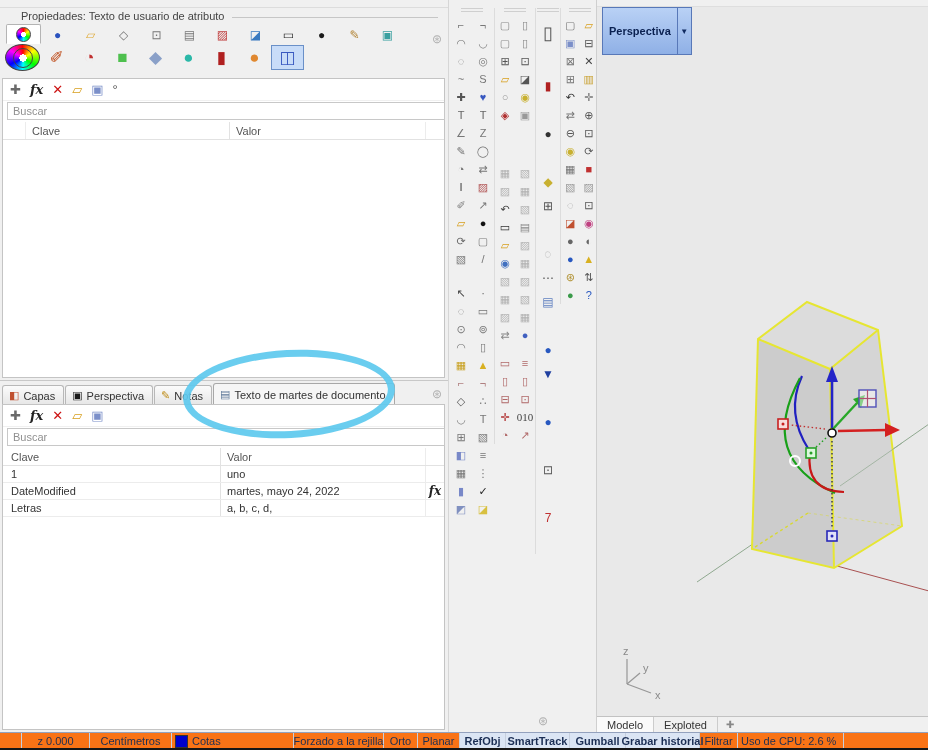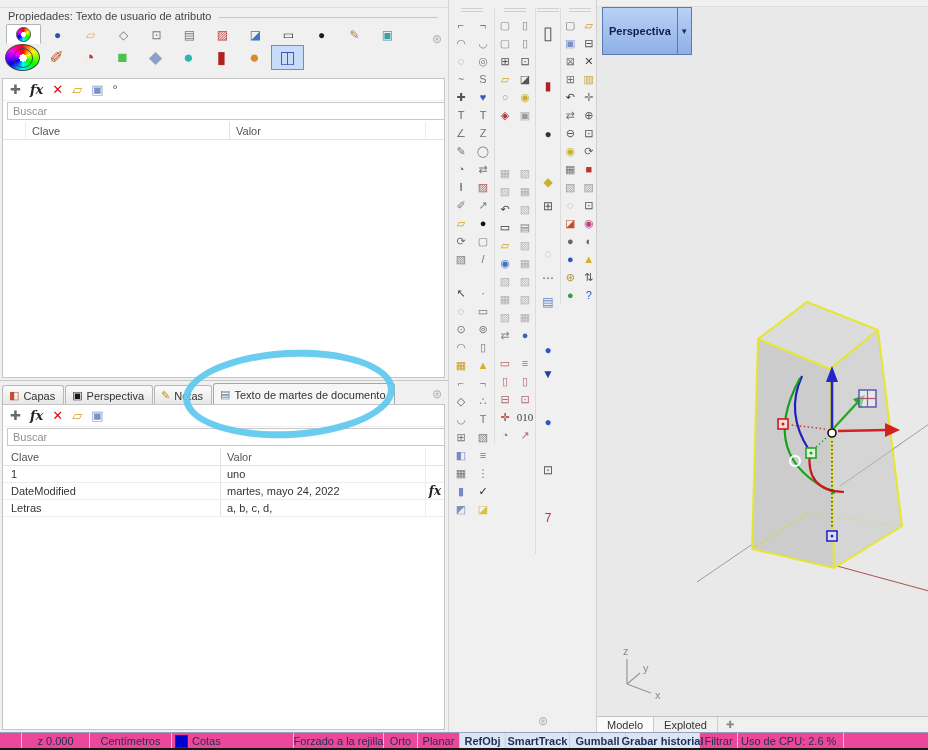--- a/index.html
+++ b/index.html
@@ -3,21 +3,21 @@
 <meta charset="utf-8">
 <style>
   html,body{margin:0;padding:0}
   body{width:928px;height:750px;position:relative;overflow:hidden;
        font-family:"Liberation Sans",sans-serif;font-size:11px;color:#333;
        background:#f0f0f0;border-bottom:2px solid #161616;box-sizing:border-box}
   
   #left{position:absolute;left:0;top:0;width:448px;height:732px;background:#f0f0f0}
   #topstrip{position:absolute;left:0;top:0;width:448px;height:7px;border-bottom:1px solid #dcdcdc}
   #panelTop{position:absolute;left:0;top:8px;width:448px;height:370px}
-  .phead{display:flex;align-items:center;height:16px;padding-left:8px;color:#444}
+  .phead{display:flex;align-items:center;height:16px;padding-left:21px;color:#444}
   .phead .hline{flex:1;border-top:1px solid #c6c6c6;margin:0 10px 0 8px;height:0;transform:translateY(1px)}
   .g-ptabs{display:flex;align-items:flex-end;height:20px;padding-left:6px;border-bottom:1px solid #cccccc;margin-right:30px;border-bottom:none}
   .g-ptabs .cell{width:33px;height:18px;display:flex;align-items:center;justify-content:center;font-size:12px}
   .g-ptabs .cell.active{background:#fff;border:1px solid #b4b4b4;border-bottom-color:#fff;border-radius:2px 2px 0 0}
   .rainbow{display:inline-block;width:13px;height:13px;border-radius:50%;
            background:radial-gradient(circle,#fff 0 28%,rgba(0,0,0,0) 30%),
                       conic-gradient(#f00,#ff0,#0f0,#0ff,#00f,#f0f,#f00);
            border:1.5px solid #444;color:transparent !important;overflow:hidden}
   .g-pobjs{display:flex;align-items:center;height:27px;padding-left:5px}
   .g-pobjs .cell{width:33px;height:25px;display:flex;align-items:center;justify-content:center;font-size:17px}
@@ -70,21 +70,21 @@
               font-weight:bold;padding:16px 6px;height:14px;line-height:14px}
   #vpTabArrow{background:linear-gradient(#b9d1f5,#8fb0e6);border:1px solid #5878b8;border-left:none;width:13px;
               display:flex;align-items:center;justify-content:center;font-size:8px;color:#102a60}
   #vpCanvas{position:absolute;left:0;top:0;width:332px;height:717px}
   #vpTabs{position:absolute;left:0;bottom:0;width:332px;height:15px;background:#f0f0f0;border-top:1px solid #c2c2c2;
           display:flex;align-items:stretch;font-size:11px;color:#333}
   .vptab{padding:0 10px;display:flex;align-items:center;border-right:1px solid #cccccc}
   .vptab.active{background:#fafafa}
   .vpplus{padding:0 8px;display:flex;align-items:center;color:#888;font-size:10px}
   
-  #status{position:absolute;left:0;top:732px;width:928px;height:16px;background:#ec4899;
+  #status{position:absolute;left:0;top:732px;width:928px;height:16px;background:#f97316;
           border-top:1px solid #93a1bd;display:flex;font-size:11px;color:#1c2f55;align-items:stretch}
   .seg{display:flex;align-items:center;justify-content:center;border-right:1px solid #c6cfde;
        padding:0 3px;box-sizing:border-box;white-space:nowrap}
   .seg.on{background:#dbe5f4;font-weight:bold}
   .seg.left{justify-content:flex-start}
   .swatch{display:inline-block;width:11px;height:11px;background:#0000cc;border:1px solid #333;margin-right:4px}
 </style>
 </head>
 <body>
 

